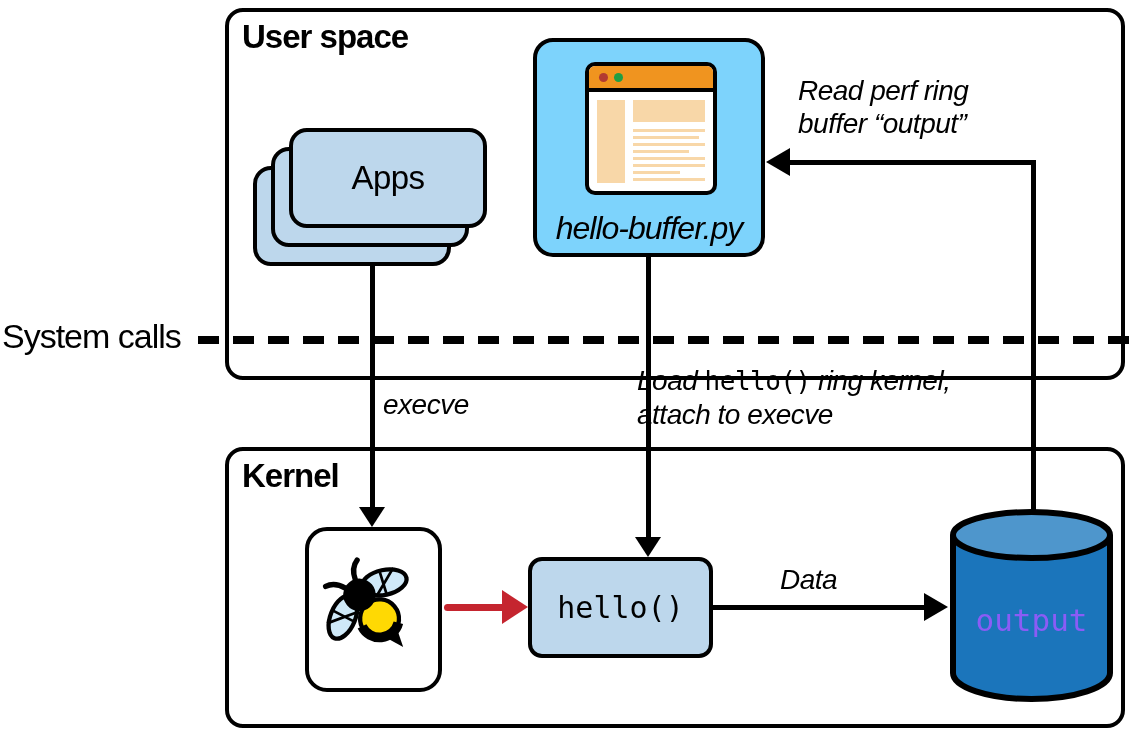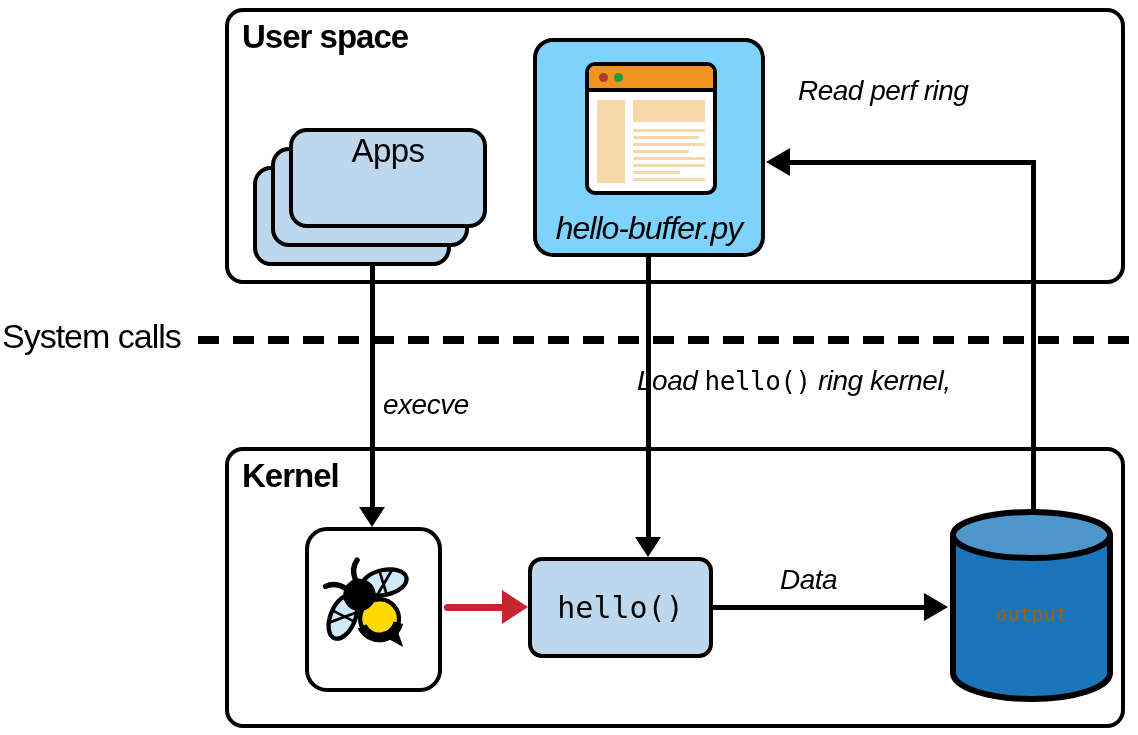--- a/index.html
+++ b/index.html
@@ -6,21 +6,21 @@
   .canvas{position:relative;width:1138px;height:735px;background:#fff;overflow:hidden;
           font-family:"Liberation Sans",sans-serif;color:#000;}
 
   
   .region{position:absolute;border:4px solid #000;border-radius:18px;background:#fff;box-sizing:border-box;}
   .region-title{position:absolute;left:13px;top:6px;font-size:33px;font-weight:700;letter-spacing:-1px;}
 
   
   .app-card{position:absolute;width:198px;height:100px;border:4px solid #000;border-radius:18px;
             background:var(--card_blue);box-sizing:border-box;}
-  .app-card-front{display:flex;justify-content:center;font-size:33px;letter-spacing:-0.5px;}
+  .app-card-front{display:flex;align-items:center;justify-content:center;font-size:33px;letter-spacing:-0.5px;}
 
   
   .hb-node{position:absolute;left:533px;top:38px;width:232px;height:219px;border:4px solid #000;
            border-radius:20px;background:#7dd3fc;box-sizing:border-box;}
   .hb-label{position:absolute;left:0;right:0;bottom:6px;text-align:center;font-style:italic;
             font-size:32px;letter-spacing:-1px;}
 
   
   .browser{position:absolute;left:48px;top:20px;width:132px;height:133px;border:4px solid #000;
            border-radius:10px;background:#fff;box-sizing:border-box;overflow:hidden;}
@@ -60,28 +60,28 @@
   
   .bee-node{position:absolute;left:305px;top:527px;width:137px;height:165px;border:4px solid #000;
             border-radius:22px;background:#fff;box-sizing:border-box;display:flex;align-items:center;justify-content:center;}
   .fn-node{position:absolute;left:528px;top:557px;width:185px;height:101px;border:4px solid #000;
            border-radius:14px;background:var(--card_blue);box-sizing:border-box;
            display:flex;align-items:center;justify-content:center;}
   .fn-label{font-family:"DejaVu Sans Mono",monospace;font-size:30px;}
 
   .cyl-wrap{position:absolute;left:948px;top:507px;width:167px;height:198px;}
   .cyl-label{position:absolute;left:948px;top:602px;width:167px;text-align:center;
-             font-family:"DejaVu Sans Mono",monospace;font-size:20px;color:#a16207;}
+             font-family:"DejaVu Sans Mono",monospace;font-size:31px;color:#8b5cf6;}
 </style>
 </head>
 <body>
 
 <div class="canvas">
 
-  <div class="region" style="left:225px;top:8px;width:900px;height:276px;">
+  <div class="region" style="left:225px;top:8px;width:900px;height:372px;">
     <div class="region-title">User space</div>
   </div>
 
   <div class="region" style="left:225px;top:447px;width:900px;height:281px;">
     <div class="region-title">Kernel</div>
   </div>
 
   <div class="vline" style="left:370px;top:250px;height:257px;"></div>
   <div class="tri-down" style="left:359px;top:507px;"></div>
 
@@ -125,29 +125,31 @@
               <div class="bline" style="width: 100%;"></div>
             </div>
         </div>
       </div>
     </div>
     <div class="hb-label">hello-buffer.py</div>
   </div>
 
   <div class="ann" style="left:798px;top:74px;width:240px;">
     <div>Read perf ring</div>
+    <div>buffer “output”</div>
   </div>
 
   <div class="syscalls-label">System calls</div>
   <div class="dashline"></div>
 
   <div class="ann" style="left:383px;top:388px;text-align:left;">execve</div>
 
   <div class="ann" style="left:637px;top:364px;width:390px;">
     <div><span>Load </span><span class="mono">hello()</span><span> ring kernel,</span></div>
+    <div>attach to execve</div>
   </div>
 
   <div class="ann" style="left:780px;top:563px;width:130px;">Data</div>
 
   <div class="bee-node">
     <svg width="108" height="118" viewBox="0 0 100 100">
       <g transform="rotate(-40 50 52)">
 
         <path d="M43 76 L50 94 L57 76 Z" fill="#000"></path>
 

